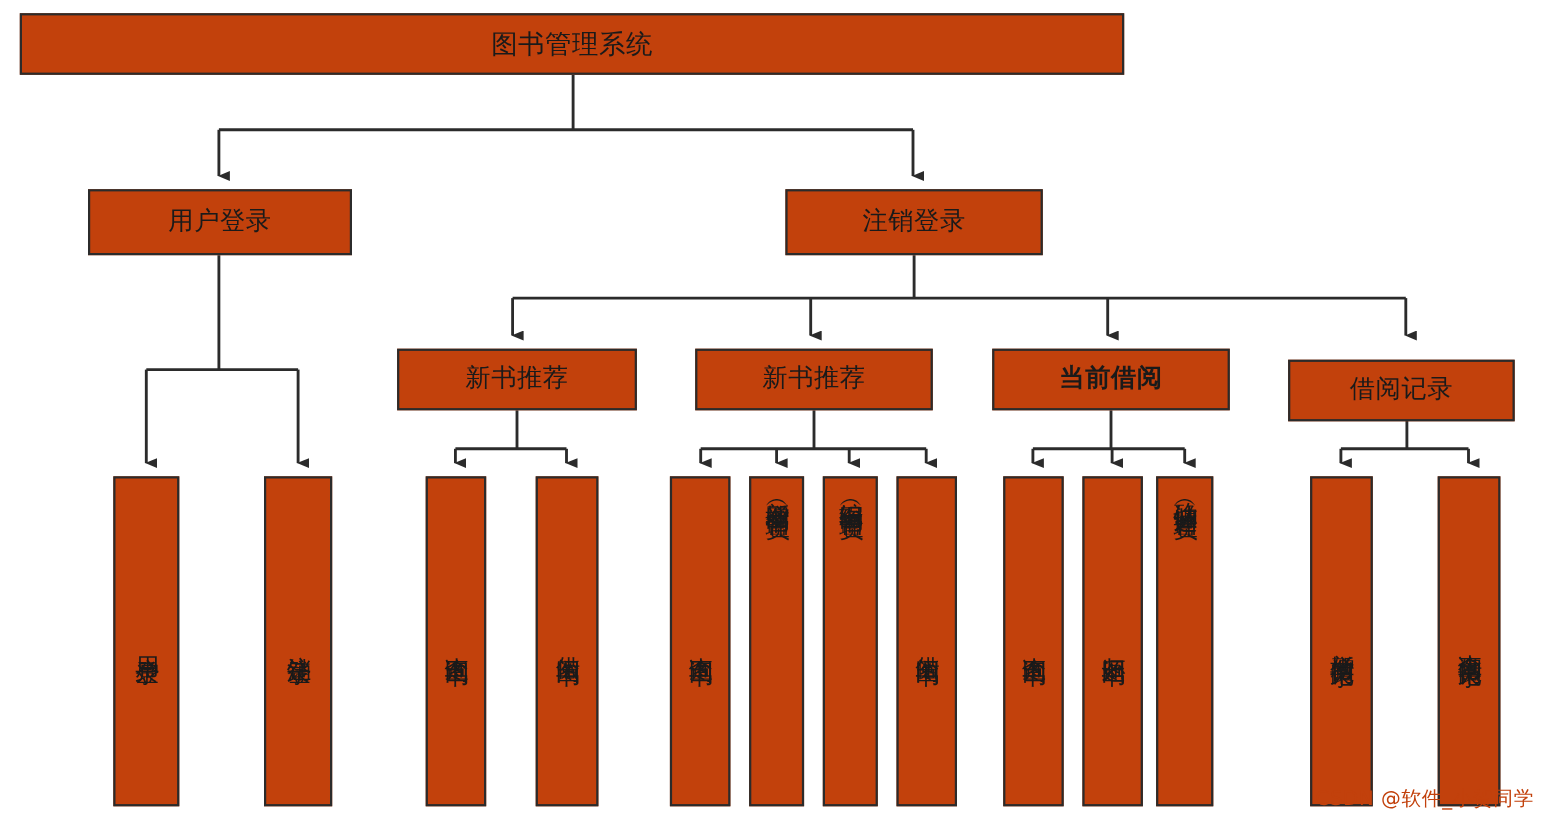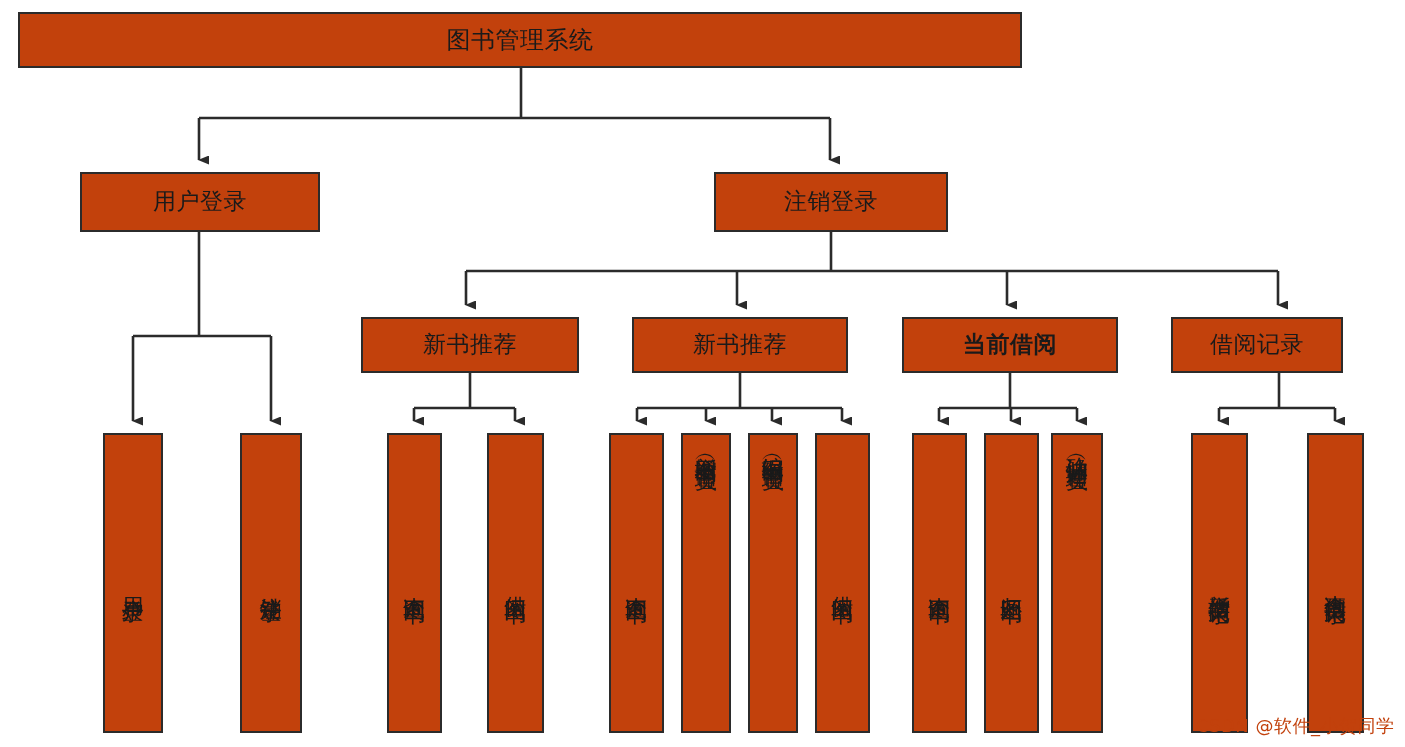--- a/index.html
+++ b/index.html
@@ -135,21 +135,21 @@
 
   <div class="node" style="left:361px; top:317px; width:218px; height:56px;">
     <span class="node-h">新书推荐</span>
   </div>
   <div class="node" style="left:632px; top:317px; width:216px; height:56px;">
     <span class="node-h">新书推荐</span>
   </div>
   <div class="node" style="left:902px; top:317px; width:216px; height:56px;font-weight:bold;">
     <span class="node-h">当前借阅</span>
   </div>
-  <div class="node" style="left:1171px; top:317px; width:172px; height:56px;">
+  <div class="node" style="left:1171px; top:327px; width:206px; height:56px;">
     <span class="node-h">借阅记录</span>
   </div>
 
   <div class="node leaf" style="left:103px; top:433px; width:60px; height:300px;">
     <span class="node-vert">用户登录</span>
   </div>
   <div class="node leaf" style="left:240px; top:433px; width:62px; height:300px;">
     <span class="node-vert">注销登录</span>
   </div>
 

